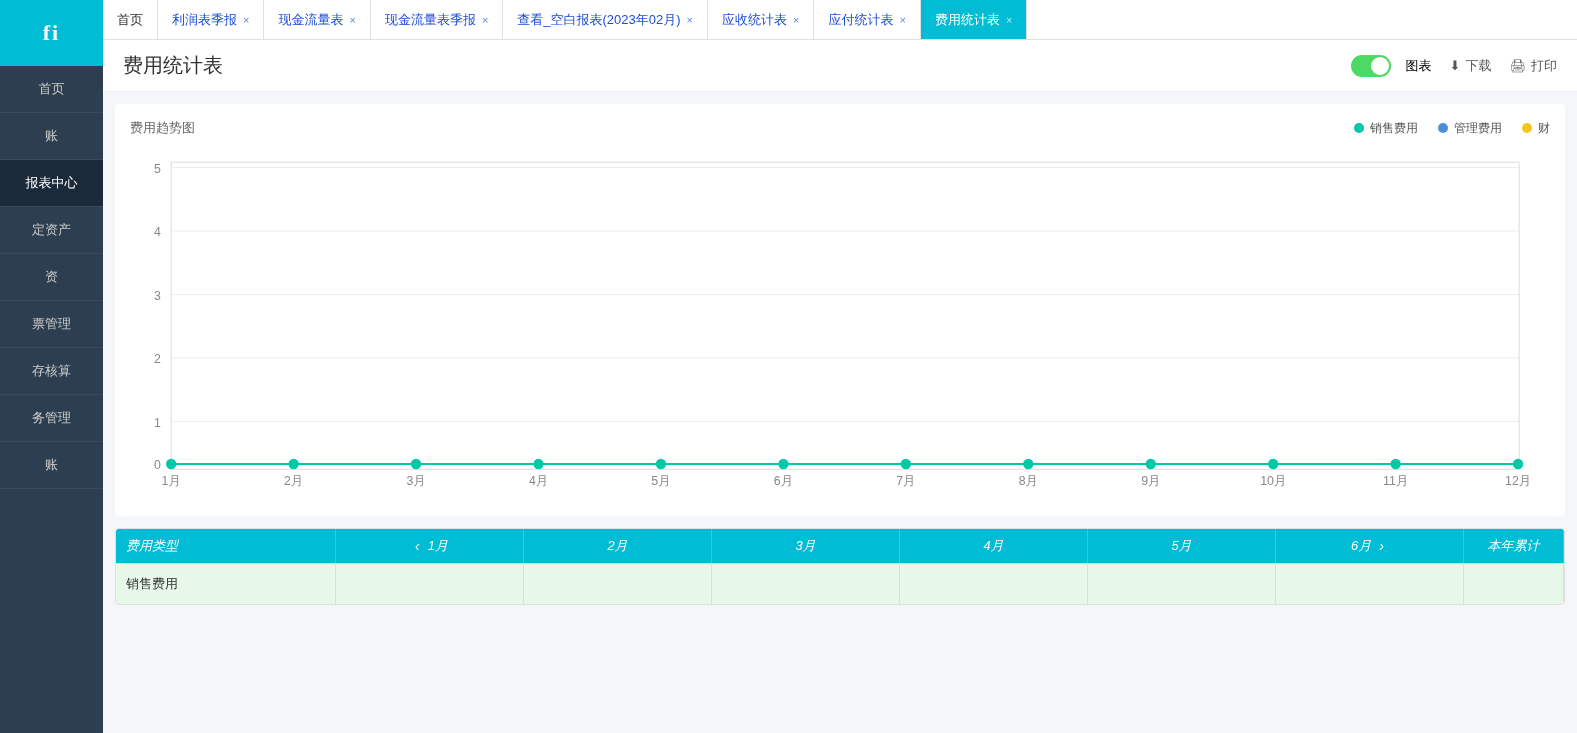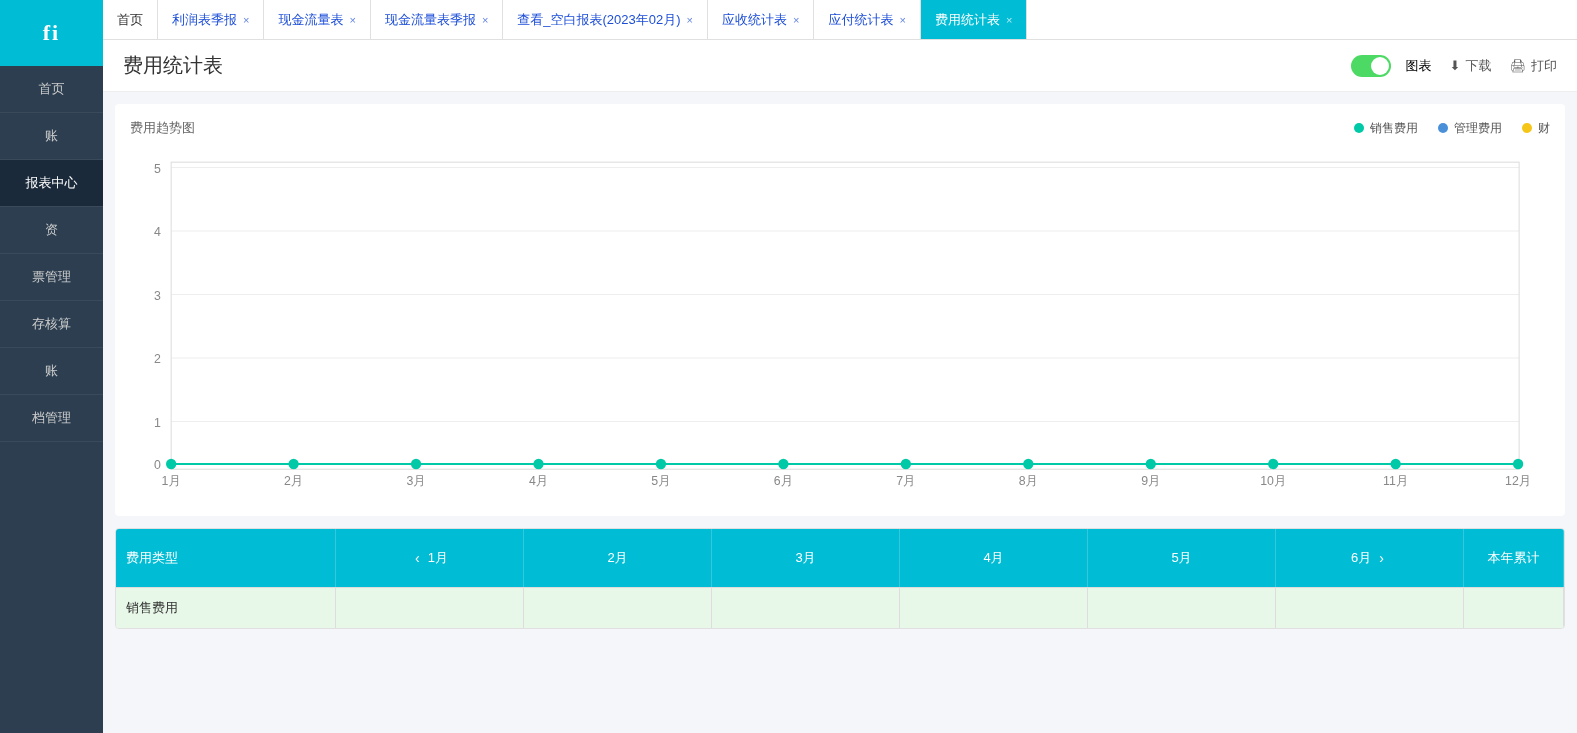--- a/index.html
+++ b/index.html
@@ -189,27 +189,28 @@
       border: 1px solid #e0e0e0;
     }
     .table-header-row {
       display: grid;
       grid-template-columns: 220px 1fr 1fr 1fr 1fr 1fr 1fr 100px;
       background: #00bcd4;
       color: white;
       font-size: 13px;
     }
     .th-cell {
-      padding: 20px 10px;
+      padding: 8px 10px;
       text-align: center;
       border-right: 1px solid rgba(255,255,255,0.2);
       display: flex;
       align-items: center;
       justify-content: center;
       gap: 4px;
+      font-style: italic;
     }
     .th-cell:first-child { text-align: left; justify-content: flex-start; }
     .nav-arrow {
       cursor: pointer;
       font-size: 14px;
       padding: 0 4px;
     }
     .table-body-row {
       display: grid;
       grid-template-columns: 220px 1fr 1fr 1fr 1fr 1fr 1fr 100px;
@@ -226,25 +227,26 @@
     .td-cell:first-child { text-align: left; }
   </style>
 </head>
 <body>
 
 <div class="sidebar">
   <div class="sidebar-logo">fi</div>
   <div class="sidebar-item">首页</div>
   <div class="sidebar-item">账</div>
   <div class="sidebar-item active">报表中心</div>
+  <div class="sidebar-item">定资产</div>
   <div class="sidebar-item">资</div>
   <div class="sidebar-item">票管理</div>
   <div class="sidebar-item">存核算</div>
+  <div class="sidebar-item">务管理</div>
   <div class="sidebar-item">账</div>
-  <div class="sidebar-item">档管理</div>
 </div>
 
 <div class="main">
 
   <div class="tab-bar">
     <div class="tab home">
       <span>首页</span>
     </div>
     <div class="tab">
       <span>利润表季报</span>

